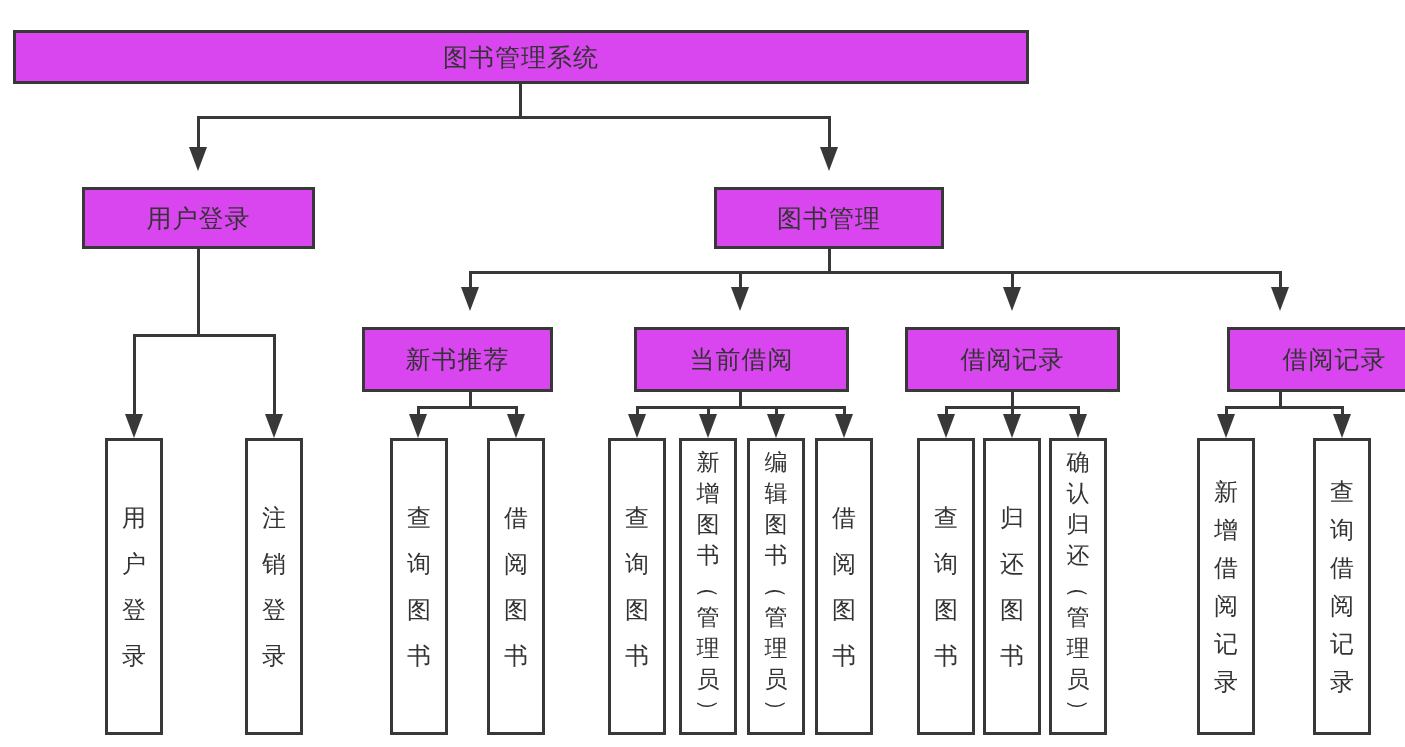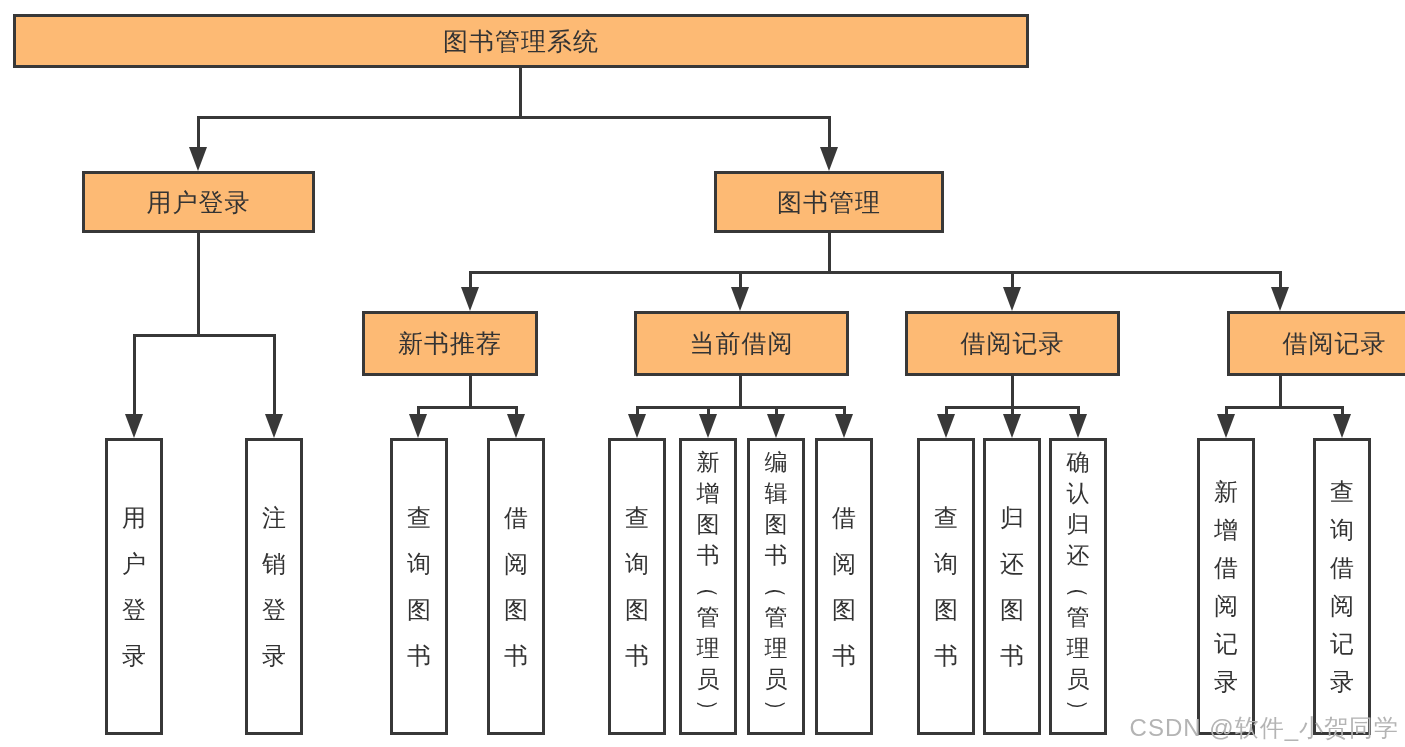--- a/index.html
+++ b/index.html
@@ -8,25 +8,26 @@
     position:relative;
     width:1405px;height:747px;
     background:#ffffff;
     overflow:hidden;
   }
   
   .node{
     position:absolute;
     box-sizing:border-box;
     border:3px solid #383838;
-    background:#fdba74;
+    background:#d946ef;
     display:flex;align-items:center;justify-content:center;
     font-size:25px;color:#333333;
     letter-spacing:1px;
     z-index:2;
+    margin-top:16px;
   }
   .leaf{
     position:absolute;
     box-sizing:border-box;
     width:58px;height:297px;top:438px;
     border:3px solid #383838;
     background:#ffffff;
     display:flex;
     z-index:2;
   }
@@ -62,21 +63,21 @@
 <body>
 
 <div id="canvas">
 
   <div class="node" style="left:13px;top:14px;width:1016px;height:54px;">图书管理系统</div>
 
   <div class="node" style="left:714px;top:171px;width:230px;height:62px;">图书管理</div>
 
   <div class="node" style="left:82px;top:171px;width:233px;height:62px;">用户登录</div>
 
-  <div class="node" style="left:362px;top:311px;width:176px;height:65px;text-align:right;">新书推荐</div>
+  <div class="node" style="left:362px;top:311px;width:191px;height:65px;text-align:right;">新书推荐</div>
 
   <div class="node" style="left:634px;top:311px;width:215px;height:65px;">当前借阅</div>
 
   <div class="node" style="left:905px;top:311px;width:215px;height:65px;">借阅记录</div>
 
   <div class="node" style="left:1227px;top:311px;width:215px;height:65px;">借阅记录</div>
 
   <div class="leaf" style="left:105px;">
     <div class="vtext">
         <span class="ch">用</span>
@@ -257,15 +258,14 @@
   <div class="line" style="left:1077px;top:406px;width:3px;height:10px;"></div>
   <div class="ah" style="left:1069px;top:414px;"></div>
 
   <div class="line" style="left:1279px;top:376px;width:3px;height:33px;"></div>
   <div class="line" style="left:1225px;top:406px;width:118px;height:3px;"></div>
   <div class="line" style="left:1225px;top:406px;width:3px;height:10px;"></div>
   <div class="ah" style="left:1217px;top:414px;"></div>
   <div class="line" style="left:1341px;top:406px;width:3px;height:10px;"></div>
   <div class="ah" style="left:1333px;top:414px;"></div>
 
-  <div id="watermark">CSDN @软件_小贺同学</div>
 
 </div>
 
 </body></html>

